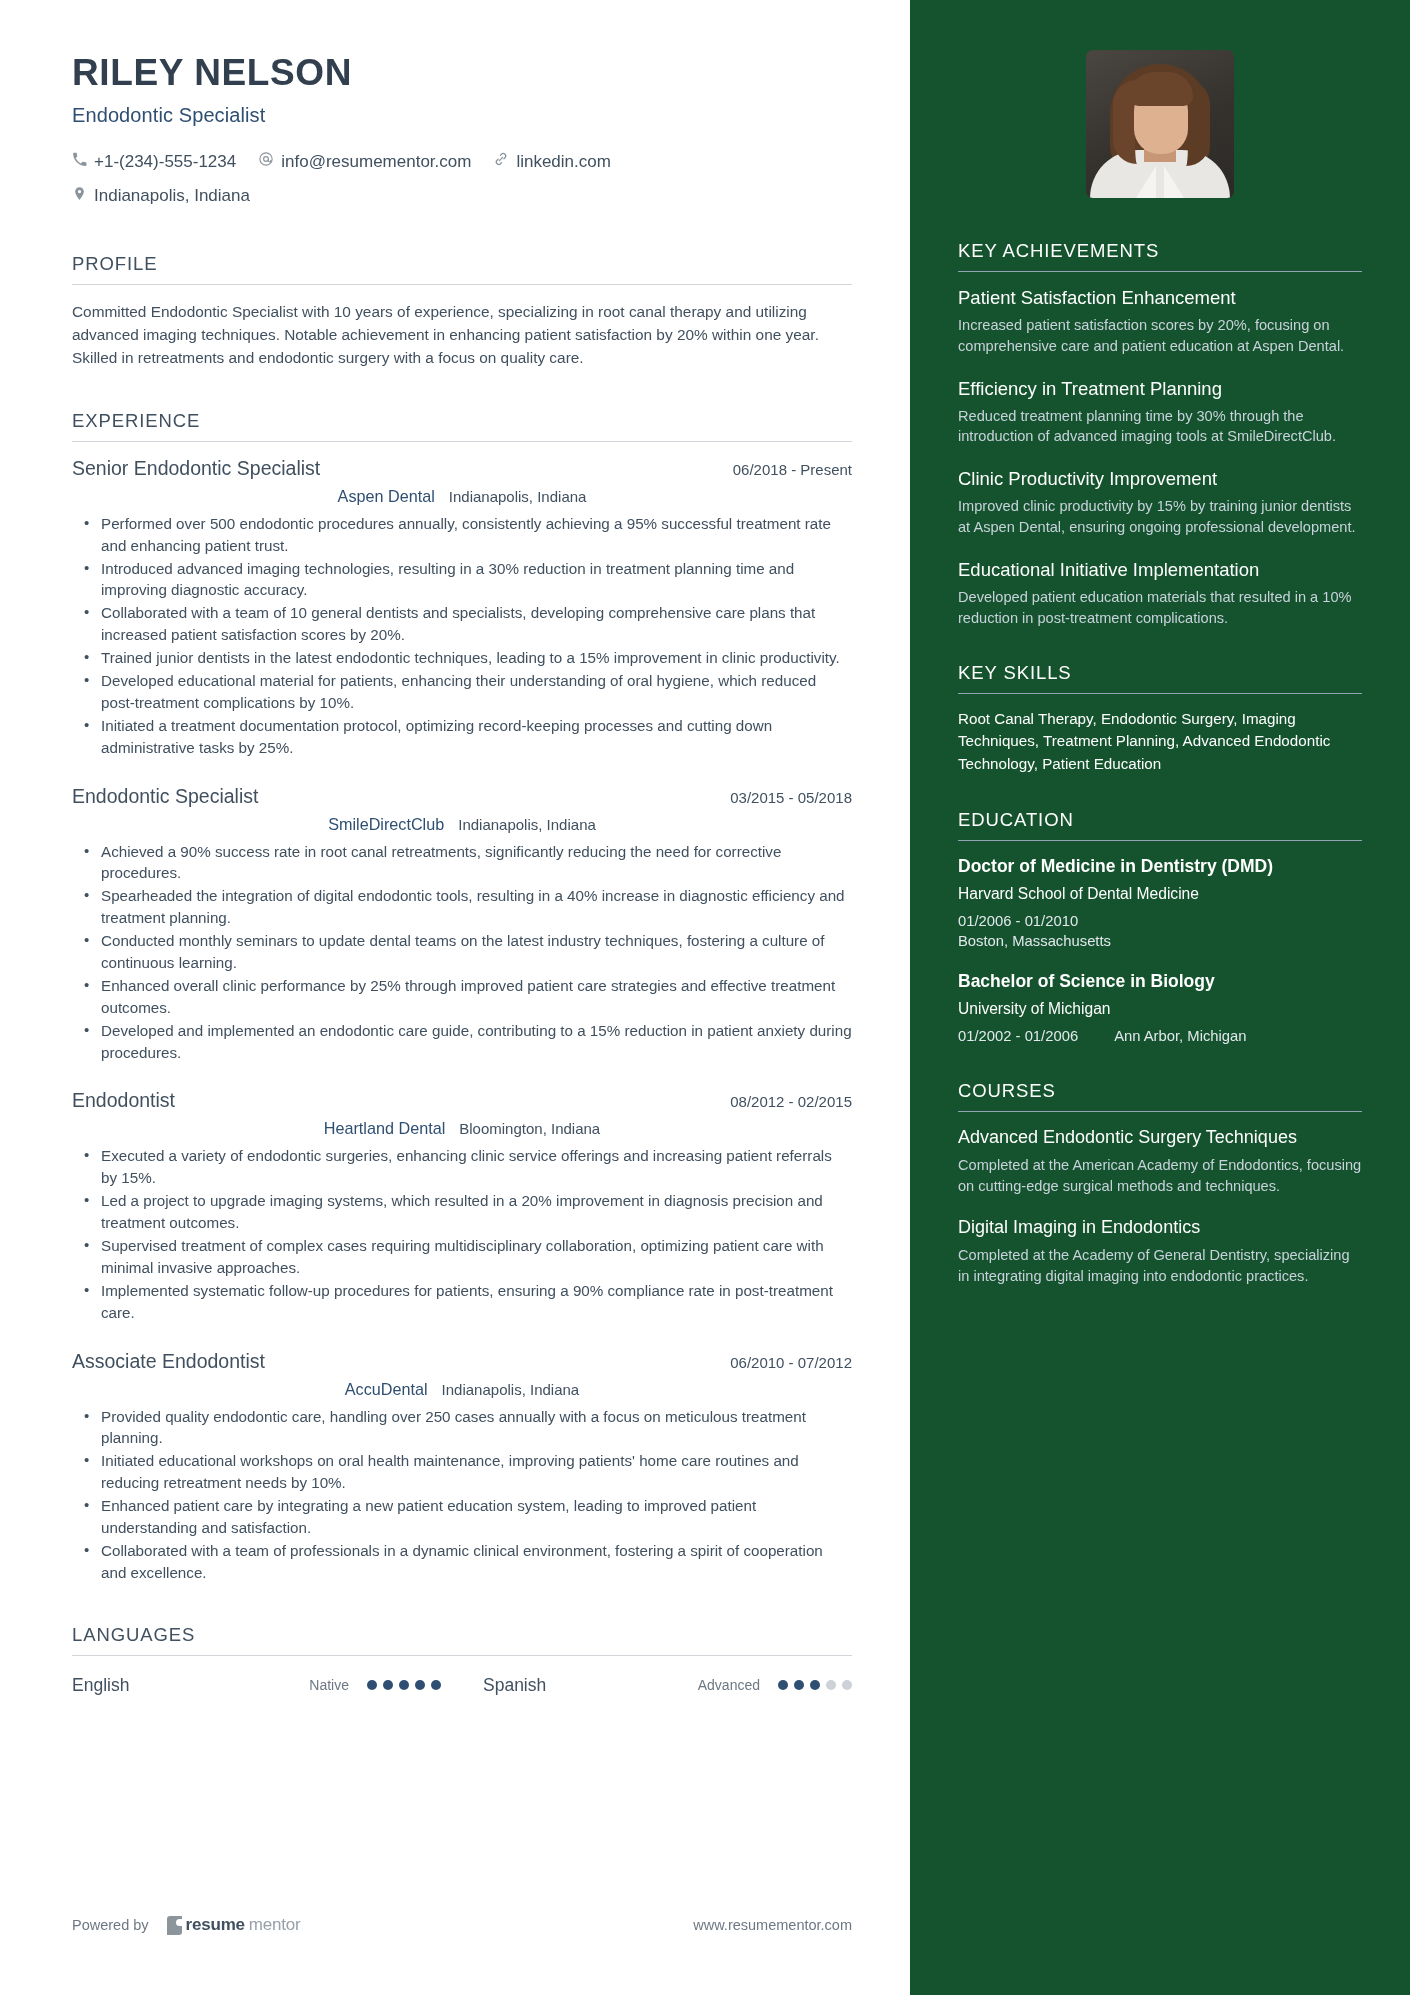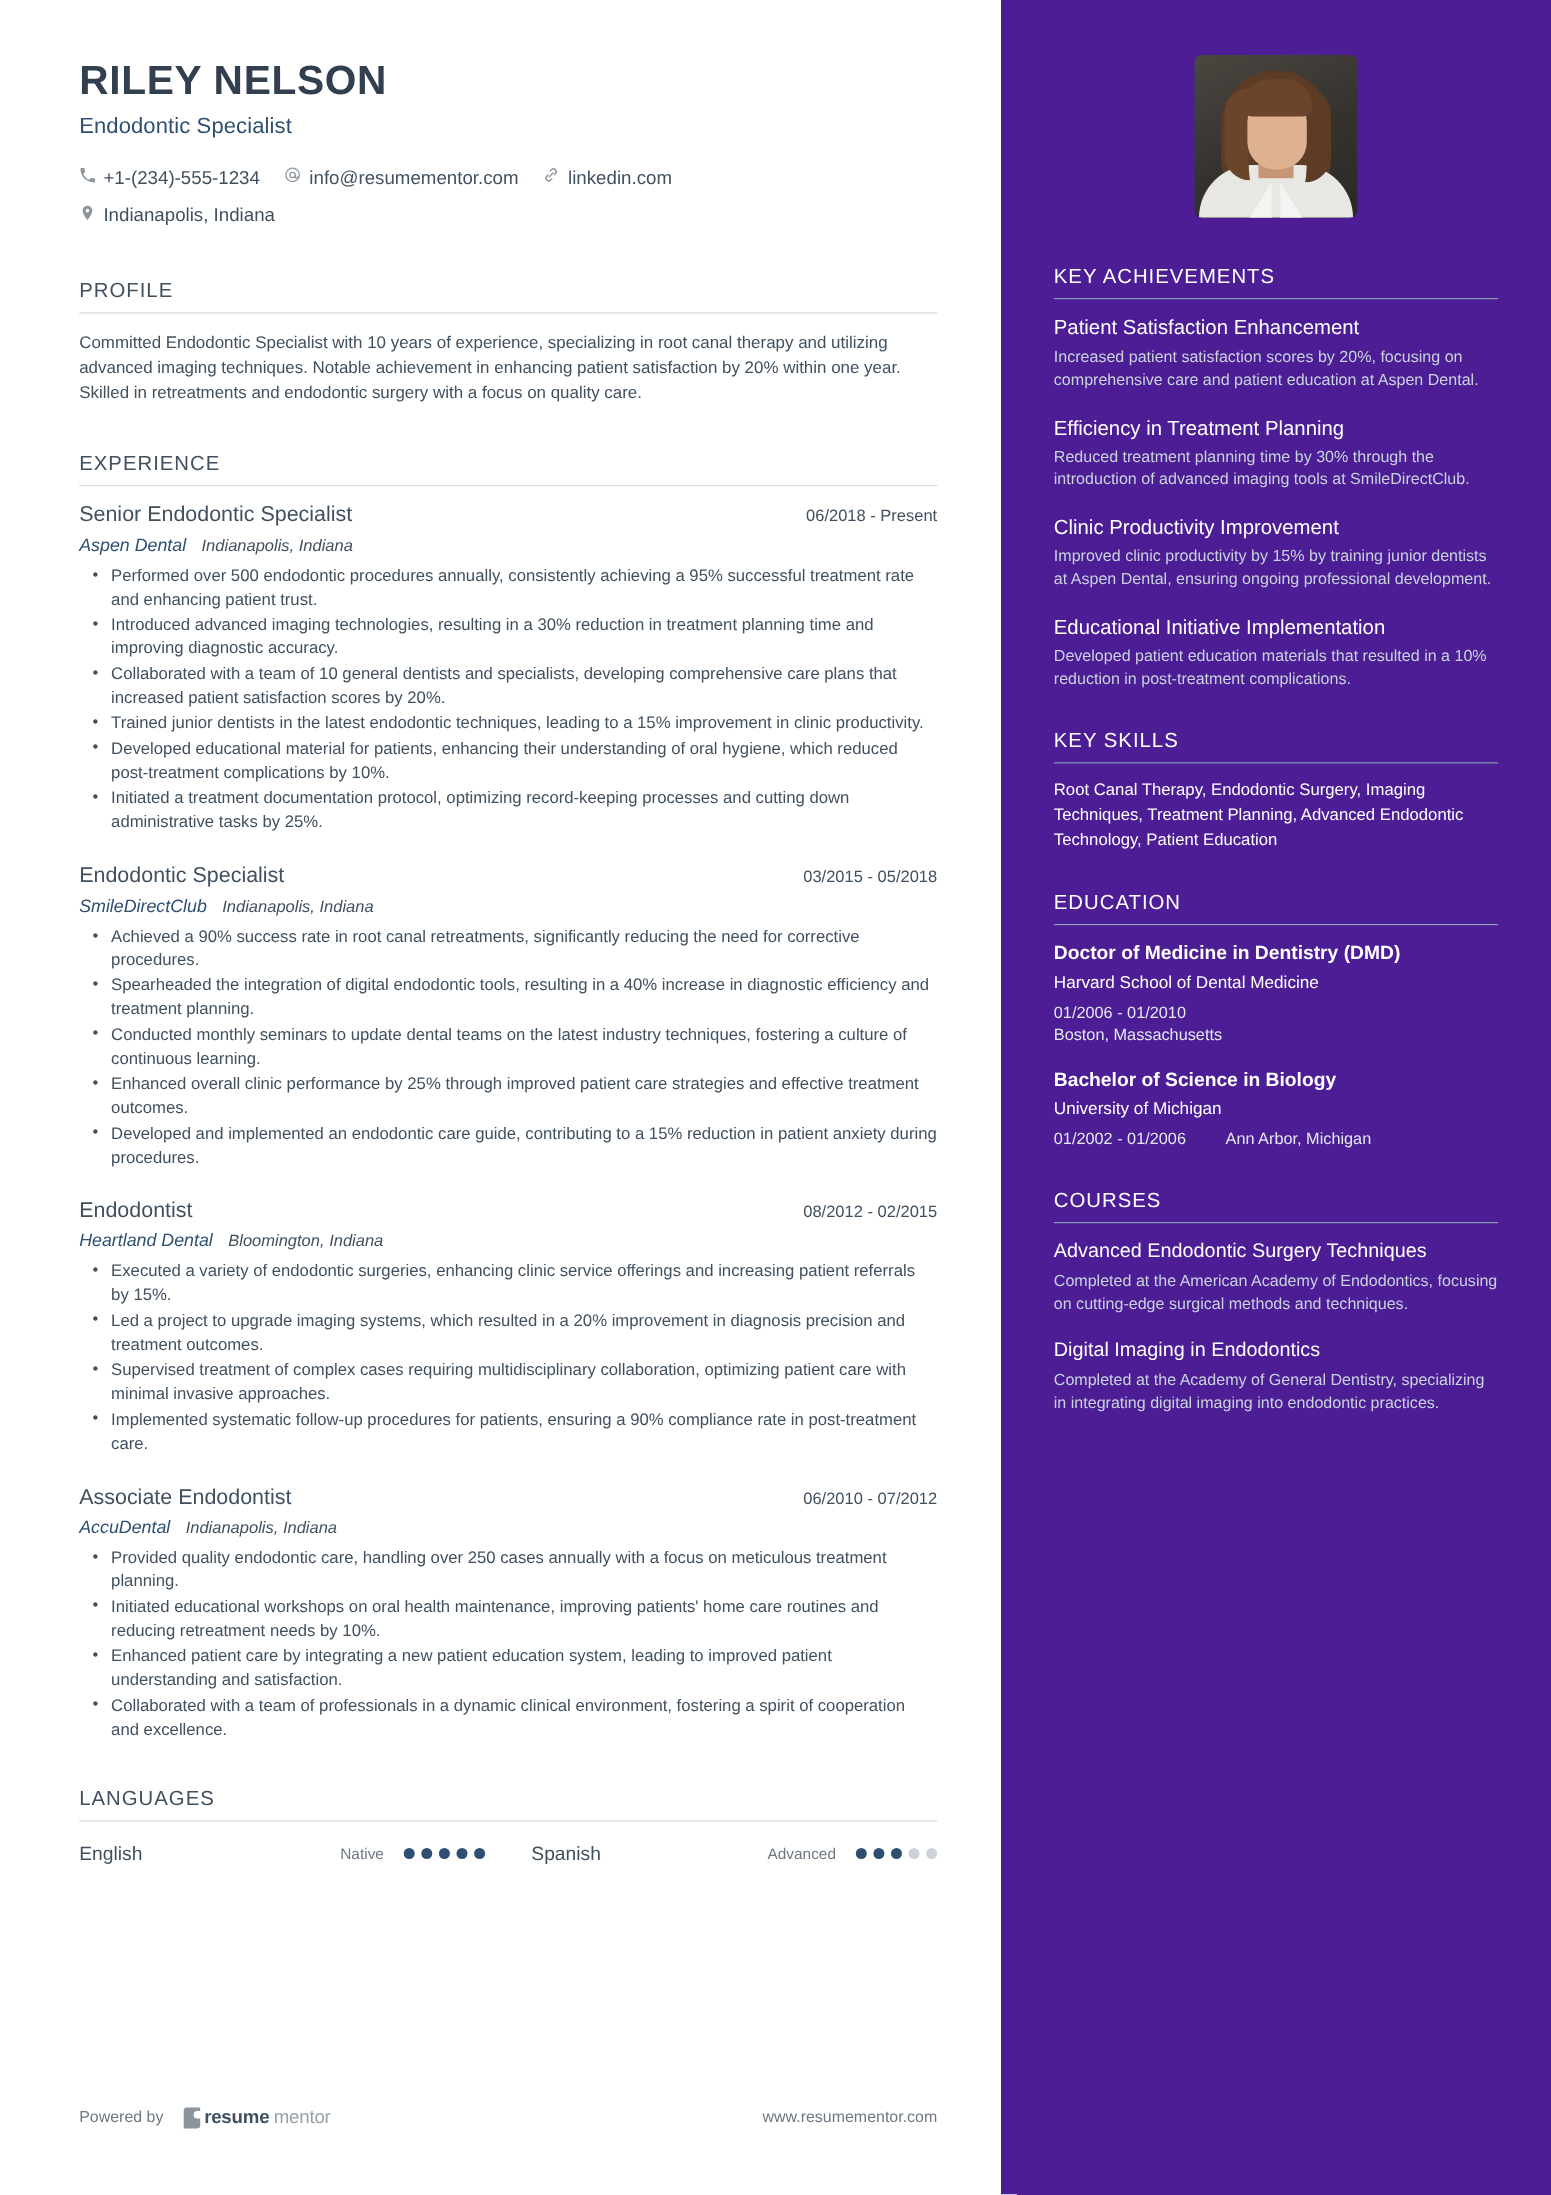--- a/index.html
+++ b/index.html
@@ -92,26 +92,25 @@
     color: #41505f;
     font-weight: 400;
   }
   .job-dates {
     font-size: 15px;
     color: #41505f;
     white-space: nowrap;
   }
   .job-sub {
     display: flex;
-    justify-content: flex-start;
+    justify-content: center;
     align-items: baseline;
     gap: 14px;
     margin-top: 7px;
     margin-bottom: 7px;
-    font-style: italic;
   }
   .job-company {
     font-size: 16.2px;
     color: #2f4f72;
   }
   .job-location {
     font-size: 15px;
     color: #41505f;
     white-space: nowrap;
   }
@@ -192,21 +191,21 @@
     width: 7px; height: 7px;
     background: #ffffff;
     border-radius: 50% 0 0 50%;
   }
   .rm-bold { font-size: 17px; font-weight: 700; color: #41505f; letter-spacing: -0.2px; }
   .rm-light { font-size: 17px; font-weight: 400; color: #97a0a9; letter-spacing: -0.2px; }
 
   
   .sidebar {
     width: 500px;
-    background: #4c1d95;
+    background: #14532d;
     color: #ffffff;
     padding: 50px 48px 40px 48px;
     position: relative;
   }
   .photo-wrap {
     display: flex;
     justify-content: center;
     margin-bottom: 42px;
   }
   .photo {

